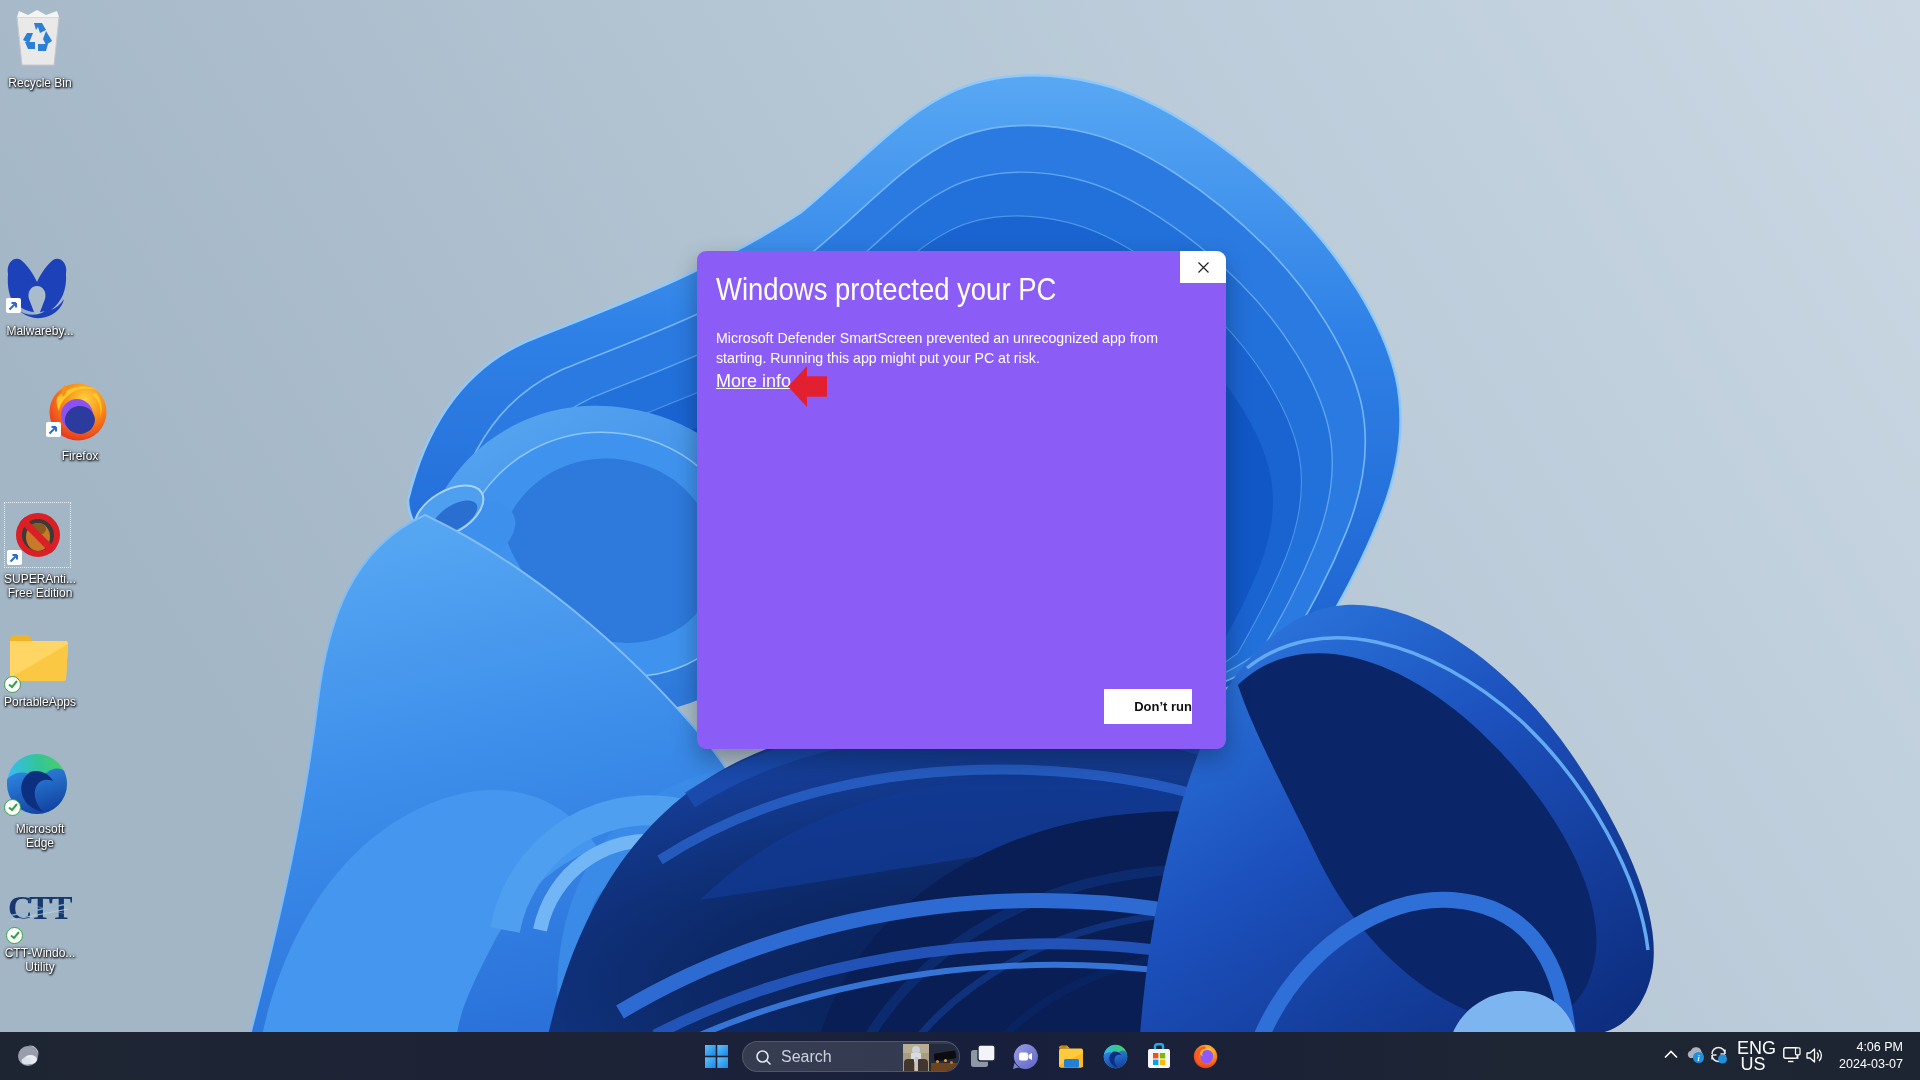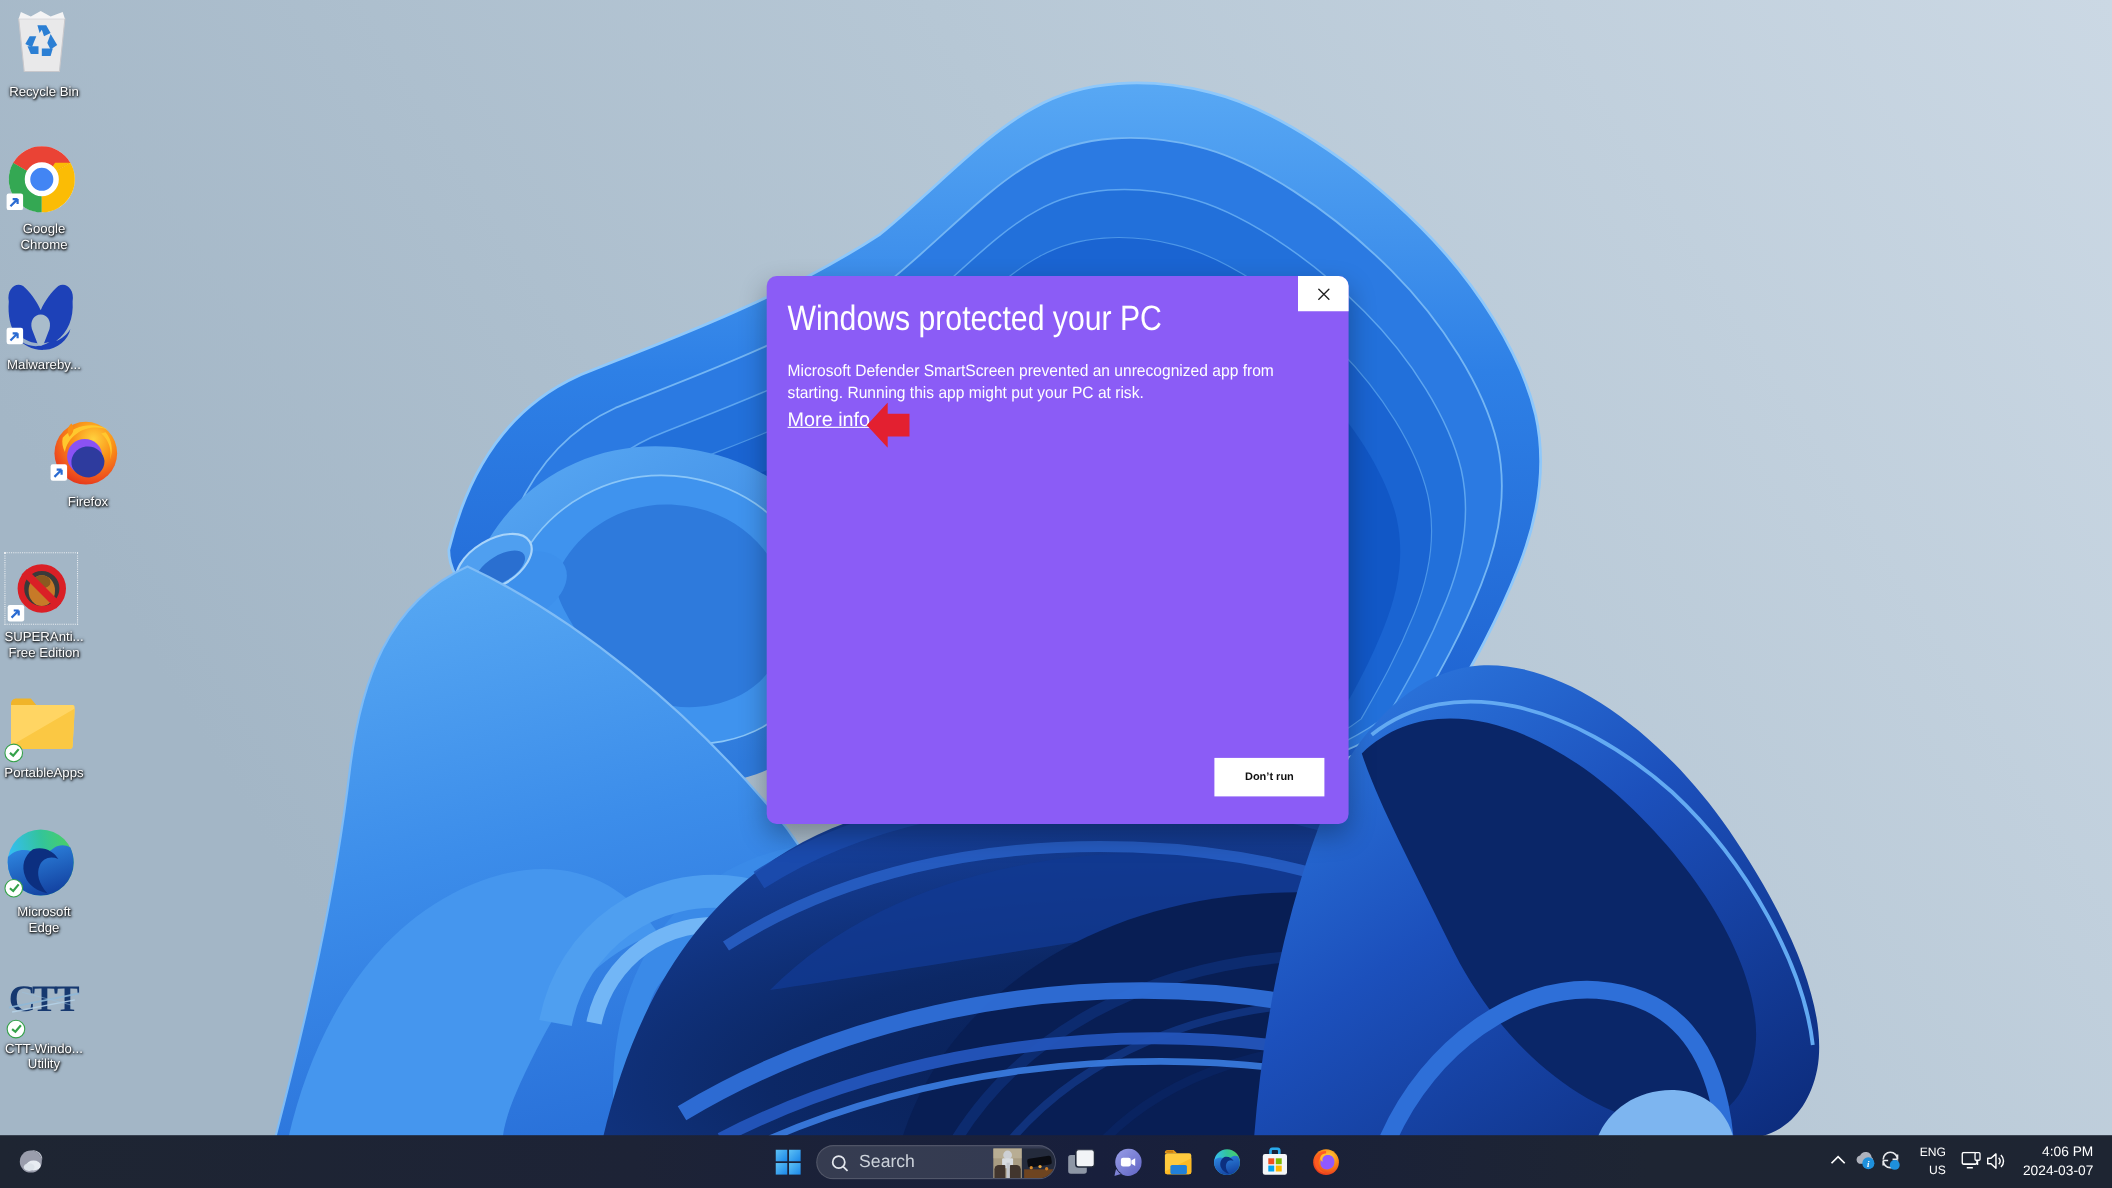--- a/index.html
+++ b/index.html
@@ -15,31 +15,31 @@
   #dialog{position:absolute;left:697px;top:251px;width:529px;height:498px;
     background:#8b5cf6;border-radius:9px;box-shadow:0 10px 24px rgba(0,0,0,.3);}
   #dlg-title{position:absolute;left:19px;top:20px;color:#fff;font-size:32px;font-weight:300;
     transform:scaleX(.858);transform-origin:left;}
   #dlg-body{position:absolute;left:19px;top:77px;width:520px;color:#fff;font-size:15px;line-height:20px;
     transform:scaleX(.945);transform-origin:left;white-space:nowrap;}
   #dlg-more{position:absolute;left:19px;top:120px;color:#fff;font-size:18px;text-decoration:underline;}
   #dlg-close{position:absolute;right:0;top:0;width:46px;height:32px;background:#fff;
     border-radius:0 9px 0 0;}
   #dlg-close svg{position:absolute;left:18px;top:11px;}
-  #dlg-btn{position:absolute;left:407px;top:438px;width:100px;height:35px;background:#fff;
-    color:#101010;font-size:10px;font-weight:bold;text-align:center;line-height:35px;}
+  #dlg-btn{position:absolute;left:407px;top:438px;width:88px;height:35px;background:#fff;
+    color:#101010;font-size:13px;font-weight:bold;text-align:right;line-height:35px;}
   #arrow{position:absolute;left:91px;top:115px;}
   
   #taskbar{position:absolute;left:0;top:1032px;width:1920px;height:48px;
     background:linear-gradient(90deg,#1e2532 0%,#1d2336 30%,#181f3c 52%,#1a2138 62%,#1e2533 78%,#1e2532 100%);padding-left:44px;}
   #search{position:absolute;left:742px;top:9px;width:218px;height:31px;border-radius:16px;
     background:rgba(255,255,255,.12);border:1px solid rgba(255,255,255,.14);overflow:hidden;}
   #search .stext{position:absolute;left:38px;top:5.5px;color:#ccd2da;font-size:16px;}
-  #tray-eng{position:absolute;left:1737px;top:8px;width:32px;text-align:right;color:#fff;
-    font-size:11px;line-height:16px;}
+  #tray-eng{position:absolute;left:1737px;top:8px;width:32px;text-align:center;color:#fff;
+    font-size:18px;line-height:16px;}
   #tray-clock{position:absolute;left:1823px;top:7px;width:80px;text-align:right;color:#fff;
     font-size:12.5px;line-height:17px;}
 </style>
 </head>
 <body>
 <div id="screen">
 <svg id="wall" viewBox="0 0 1920 1080" preserveAspectRatio="none">
   <defs>
     <linearGradient id="bg" x1="0" y1="0.35" x2="1" y2="0">
       <stop offset="0" stop-color="#a3b6c6"></stop>
@@ -147,37 +147,20 @@
       <path d="M21 14 L29 14 L33 21 L27 24 L25 18 L23 21 Z"></path>
       <path d="M33 22 L39 32 L33 36 L30 30 Z"></path>
       <path d="M14 24 L20 24 L16 34 L10 31 Z"></path>
       <path d="M12 33 L22 33 L22 40 L15 40 Z"></path>
       <path d="M25 35 L35 35 L33 42 L25 42 Z"></path>
     </g>
   </svg>
   <div class="ilabel" style="top:76px;">Recycle Bin</div>
 </div>
 
-<div class="icon" style="left:0;top:120px;width:76px;height:110px;">
-  <svg width="64" height="64" style="position:absolute;left:6px;top:11px;" viewBox="0 0 64 64">
-    <circle cx="32" cy="32" r="30" fill="#fff"></circle>
-    <path d="M6 17 A30 30 0 0 1 58 17 L32 32 Z" fill="#ea4335"></path>
-    <path d="M6 17 A30 30 0 0 0 32 62 L32 32 Z" fill="#34a853"></path>
-    <path d="M58 17 A30 30 0 0 1 32 62 L32 32 Z" fill="#fbbc05"></path>
-    <path d="M6 17 L20 17 L28 30 L32 32 Z" fill="#ea4335"></path>
-    <path d="M58 17 L44 17 L36 30 L32 32 Z" fill="#fbbc05"></path>
-    <circle cx="32" cy="32" r="13" fill="#4285f4" stroke="#fff" stroke-width="5"></circle>
-  </svg>
-  <div style="position:absolute;left:6px;top:56px;width:15px;height:15px;background:#fff;border-radius:2px;">
-    <svg width="15" height="15" viewBox="0 0 15 15">
-          <path d="M3.5 11.5 L10 5 M10 5 L5.5 5 M10 5 L10 9.5" stroke="#2a6bd2" stroke-width="2" fill="none"></path>
-        </svg>
-  </div>
-  <div class="ilabel" style="top:81px;">Google<br>Chrome</div>
-</div>
 
 <div class="icon" style="left:0;top:240px;width:76px;height:110px;">
   <svg width="66" height="64" style="position:absolute;left:5px;top:16px;" viewBox="0 0 66 64">
     <path d="M 3,18 C 1,7 9,0 16,4 C 22,9 28,17 32,26 C 36,17 42,9 48,4
              C 55,0 63,7 61,18 C 62,33 57,46 46,54 C 51,52 56,48 59,43
              C 57,53 47,61 36,62 C 26,63 16,58 11,51 C 4,42 2,30 3,18 Z" fill="#1d41b8"></path>
     <path d="M 32,30 C 38,30 42,36 40,43 L 35,56 C 34,59 30,59 29,56 L 24,43
              C 22,36 26,30 32,30 Z" fill="#a9bccb"></path>
     <path d="M 13,49 C 19,55 30,58 40,55 C 33,60 22,60 15,55 Z" fill="#a9bccb" opacity="0.9"></path>
   </svg>

